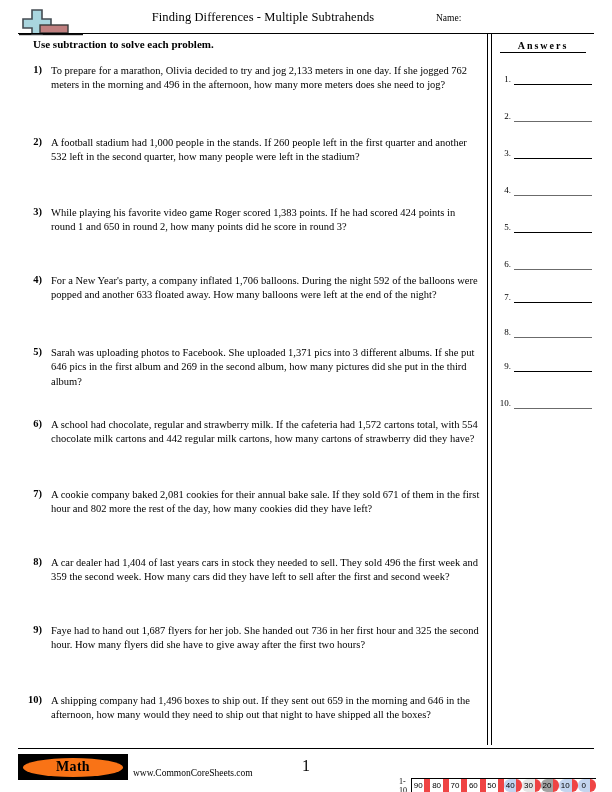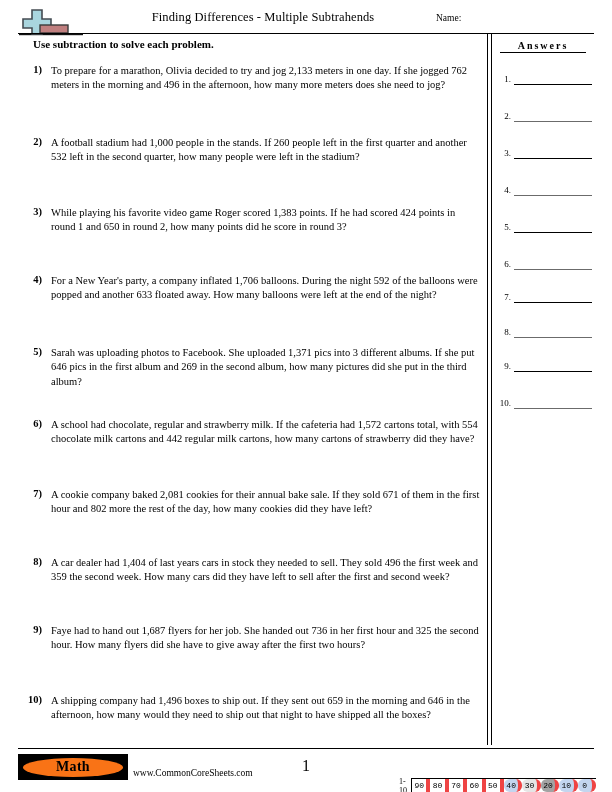--- a/index.html
+++ b/index.html
@@ -239,24 +239,24 @@
   }
   .score-grid {
     display: flex;
     border: 1px solid #000;
     border-right: none;
     height: 15px;
     box-sizing: border-box;
   }
   .score-cell {
     width: 18.4px;
-    border-right: 4px solid #ef4444;
+    border-right: 6px solid #ef4444;
     box-sizing: border-box;
     font-size: 8px;
-    font-family: Liberation Mono, monospace;
+    font-family: Liberation Sans, sans-serif;
     display: flex;
     align-items: center;
     justify-content: center;
     background: #ffffff;
   }
   .score-cell.filled { background: #c3d5ef; border-radius: 6px; }
 </style>
 </head>
 <body>
 

